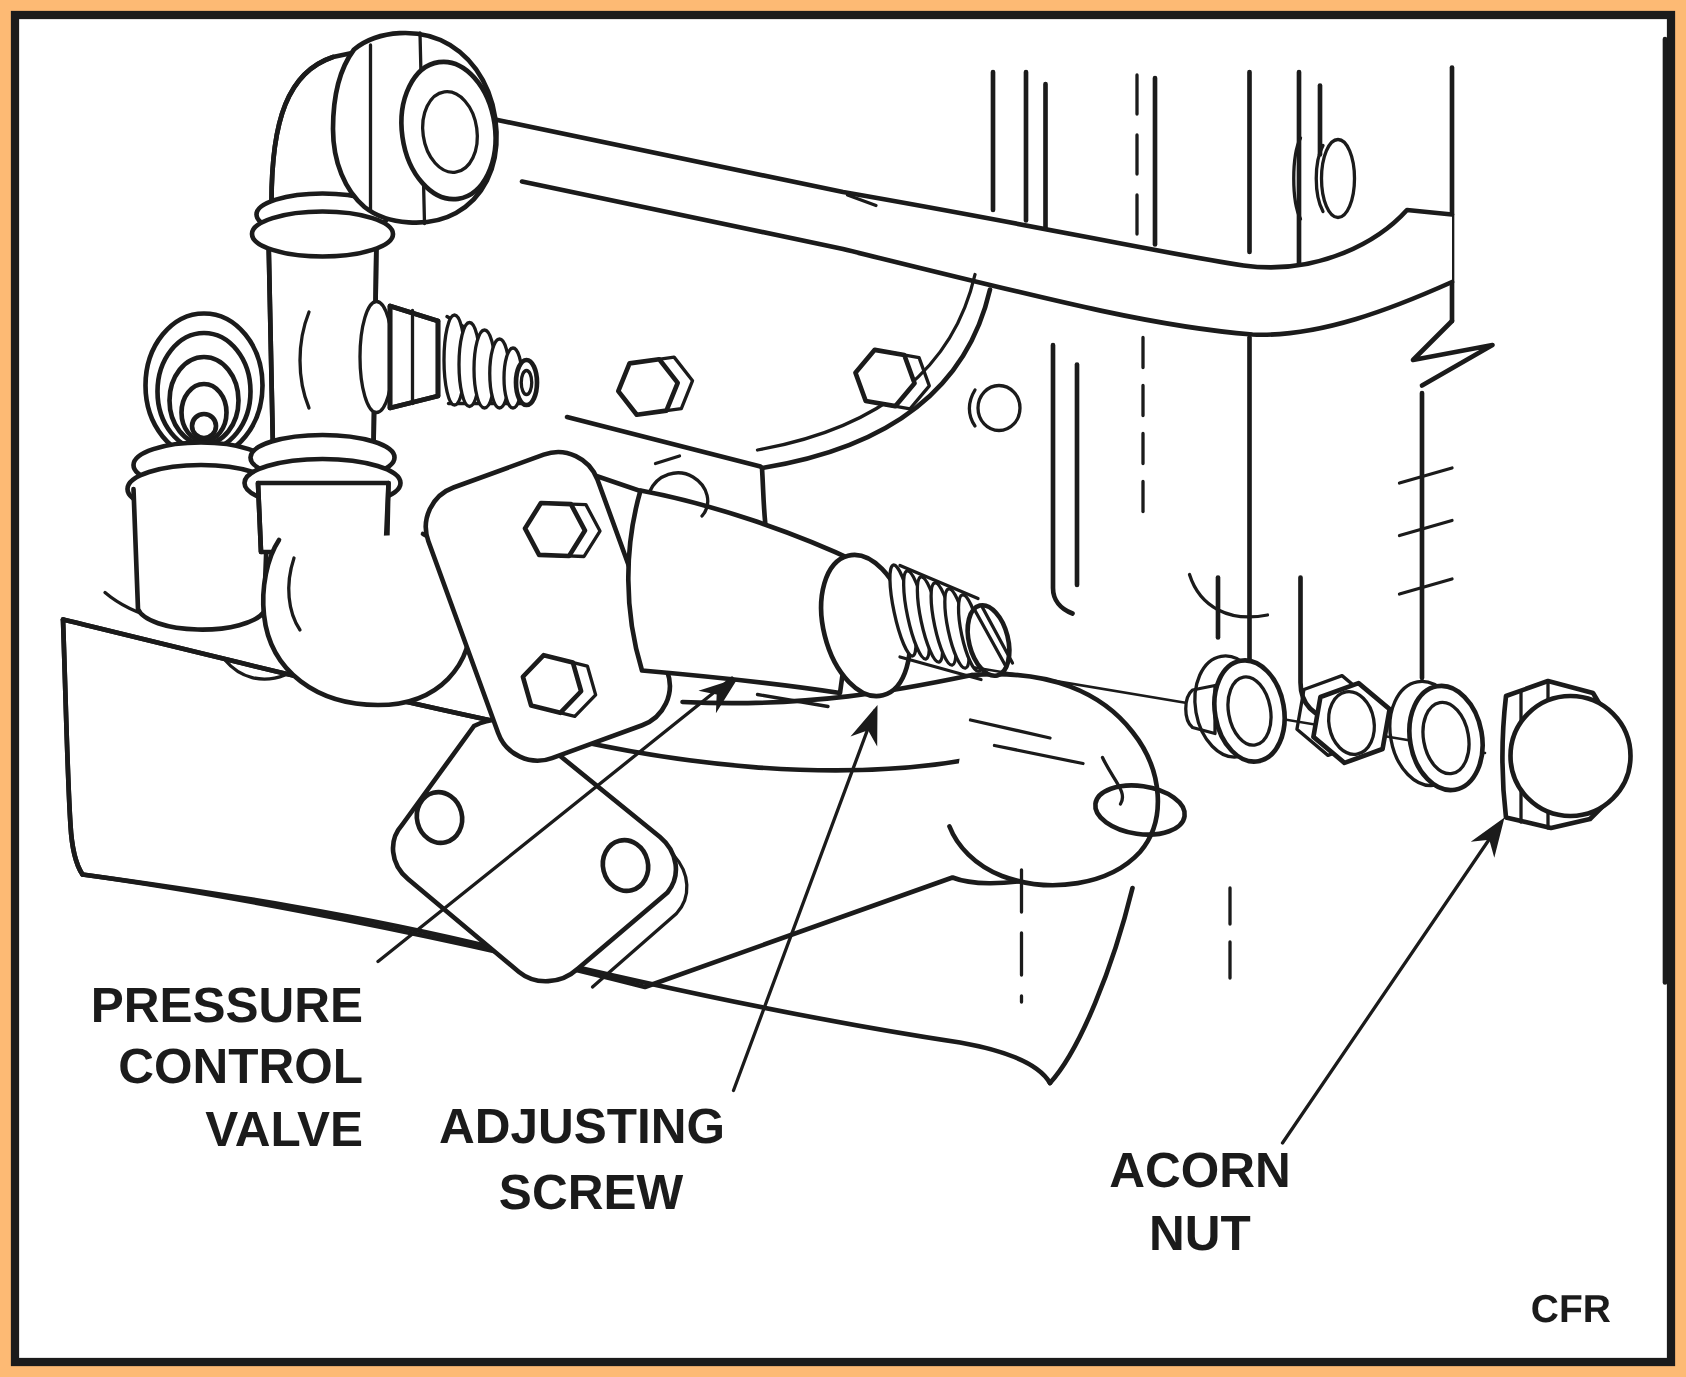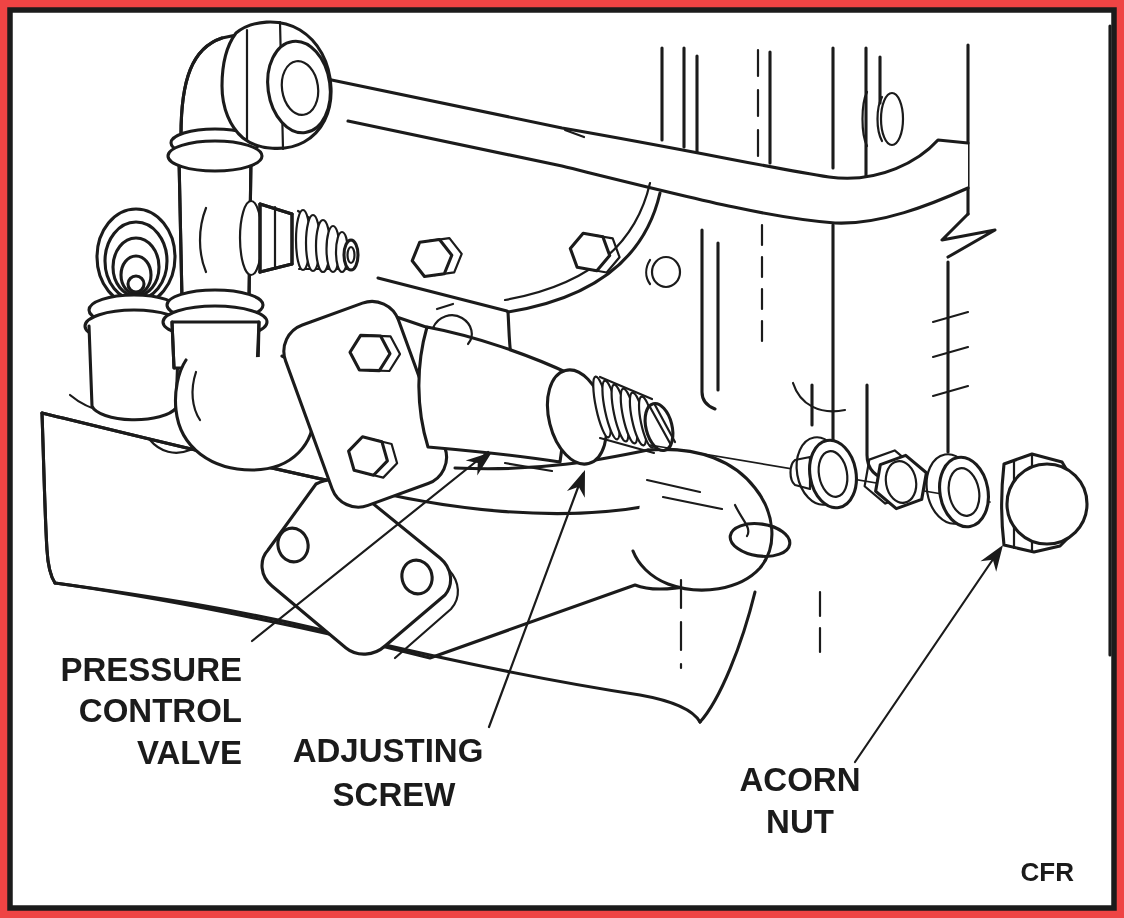--- a/index.html
+++ b/index.html
@@ -1,16 +1,16 @@
 <!DOCTYPE html>
 <html><head>
 <meta charset="utf-8">
 <style>
   html,body{margin:0;padding:0;background:#ffffff;}
-  .stage{position:relative;width:1124px;height:918px;background:#ef4444;overflow:hidden;}
+  .stage{position:relative;width:1124px;height:918px;background:#fdba74;overflow:hidden;}
   svg{display:block;}
   .ln{stroke:#1b1b1b;fill:none;stroke-linecap:round;stroke-linejoin:round;stroke-width:3.1px;}
   .ln2{stroke:#1b1b1b;fill:none;stroke-linecap:round;stroke-linejoin:round;stroke-width:2.2px;}
   .thin{stroke:#1b1b1b;fill:none;stroke-linecap:round;stroke-linejoin:round;stroke-width:1.7px;}
   .wf{fill:#ffffff;}
   .bk{fill:#1b1b1b;stroke:none;}
   .lbl{font-family:"Liberation Sans", sans-serif;font-weight:bold;font-size:33px;fill:#1b1b1b;}
   .lbl-sm{font-family:"Liberation Sans", sans-serif;font-weight:bold;font-size:26px;fill:#1b1b1b;}
 </style>
 </head>

